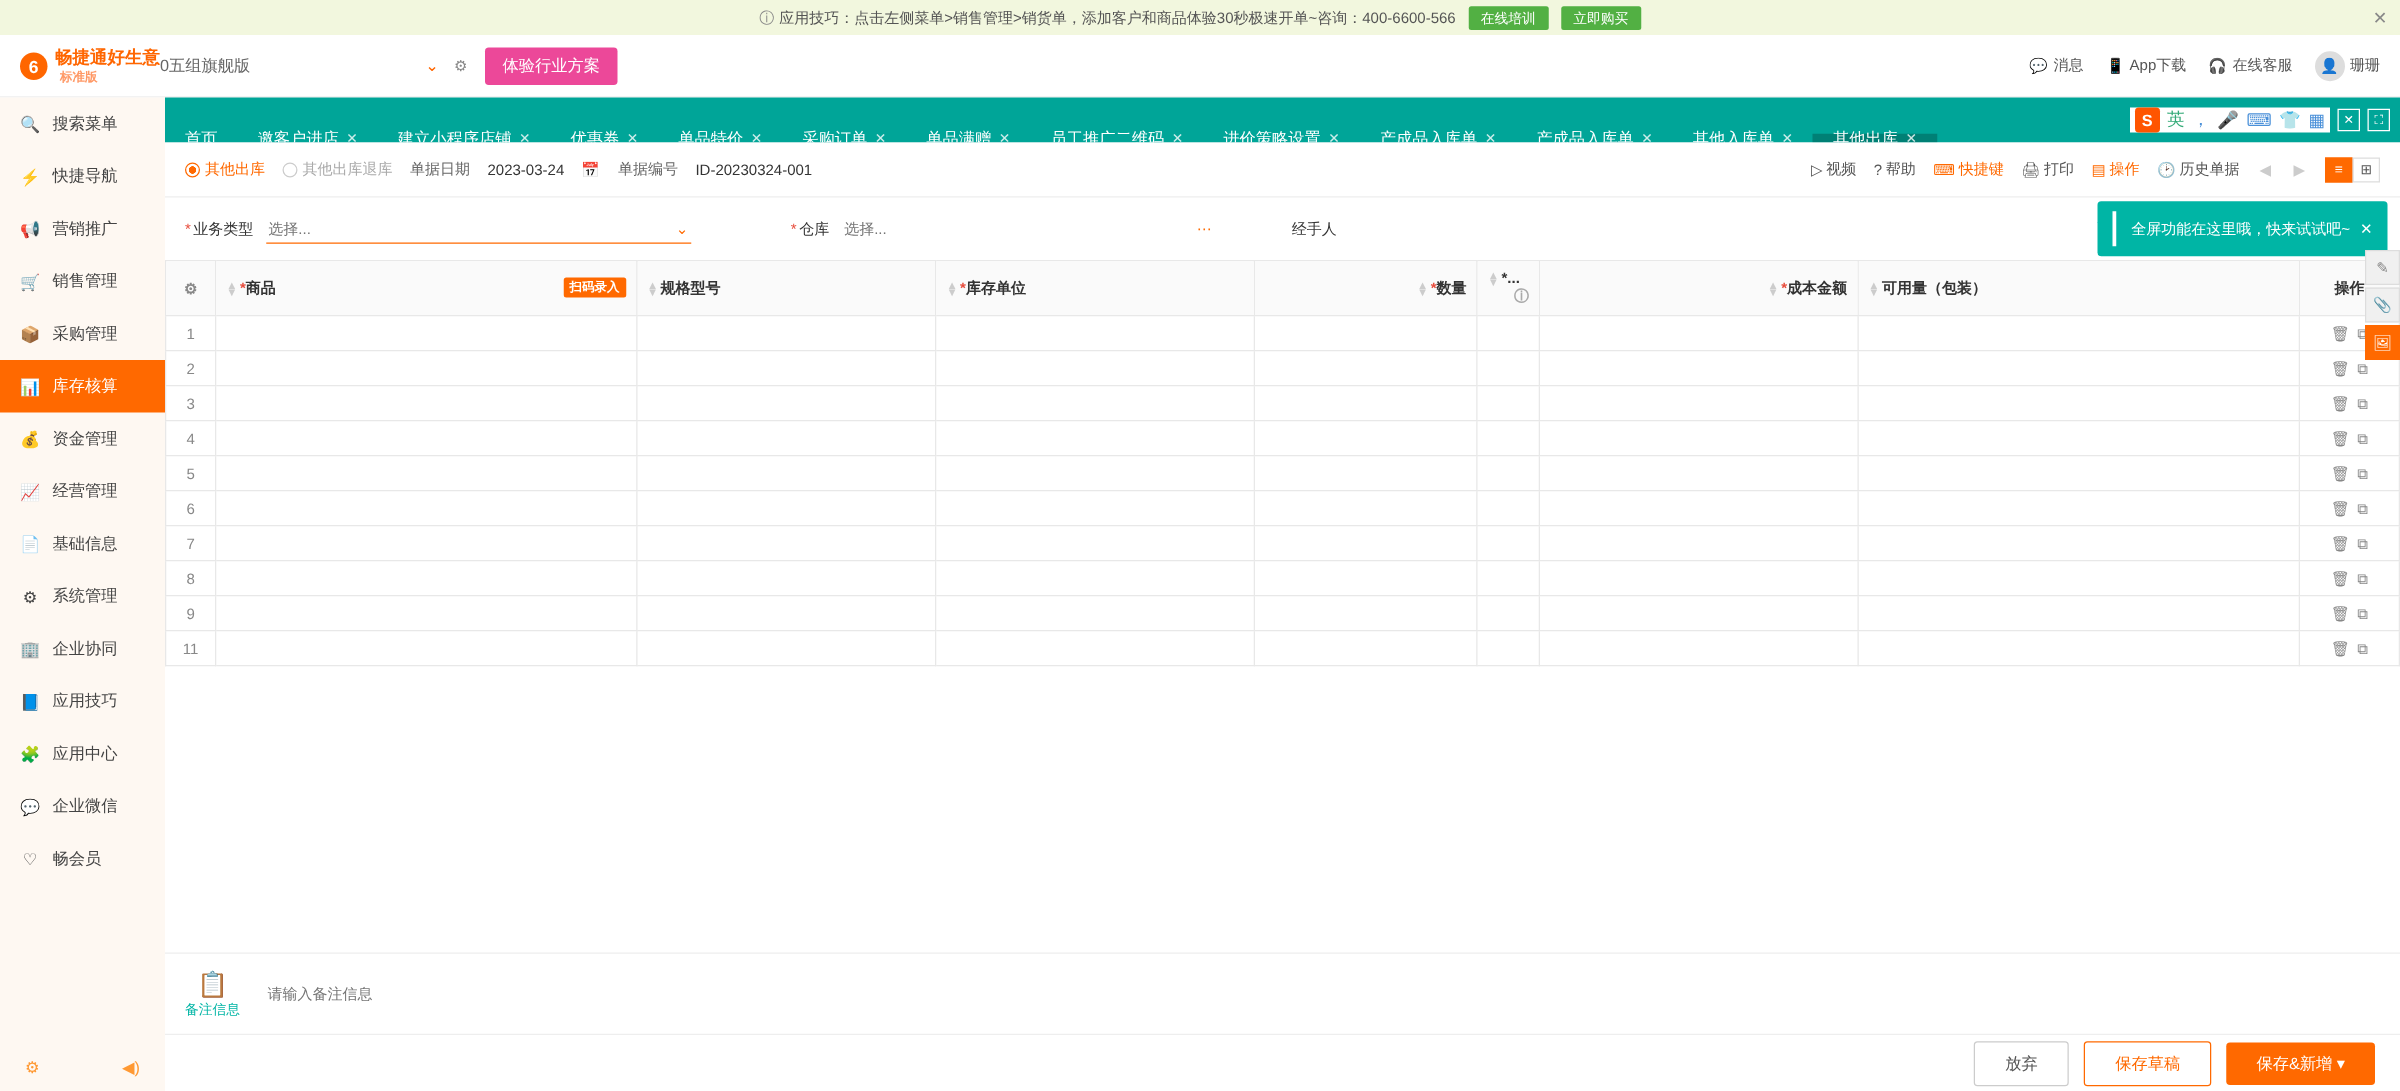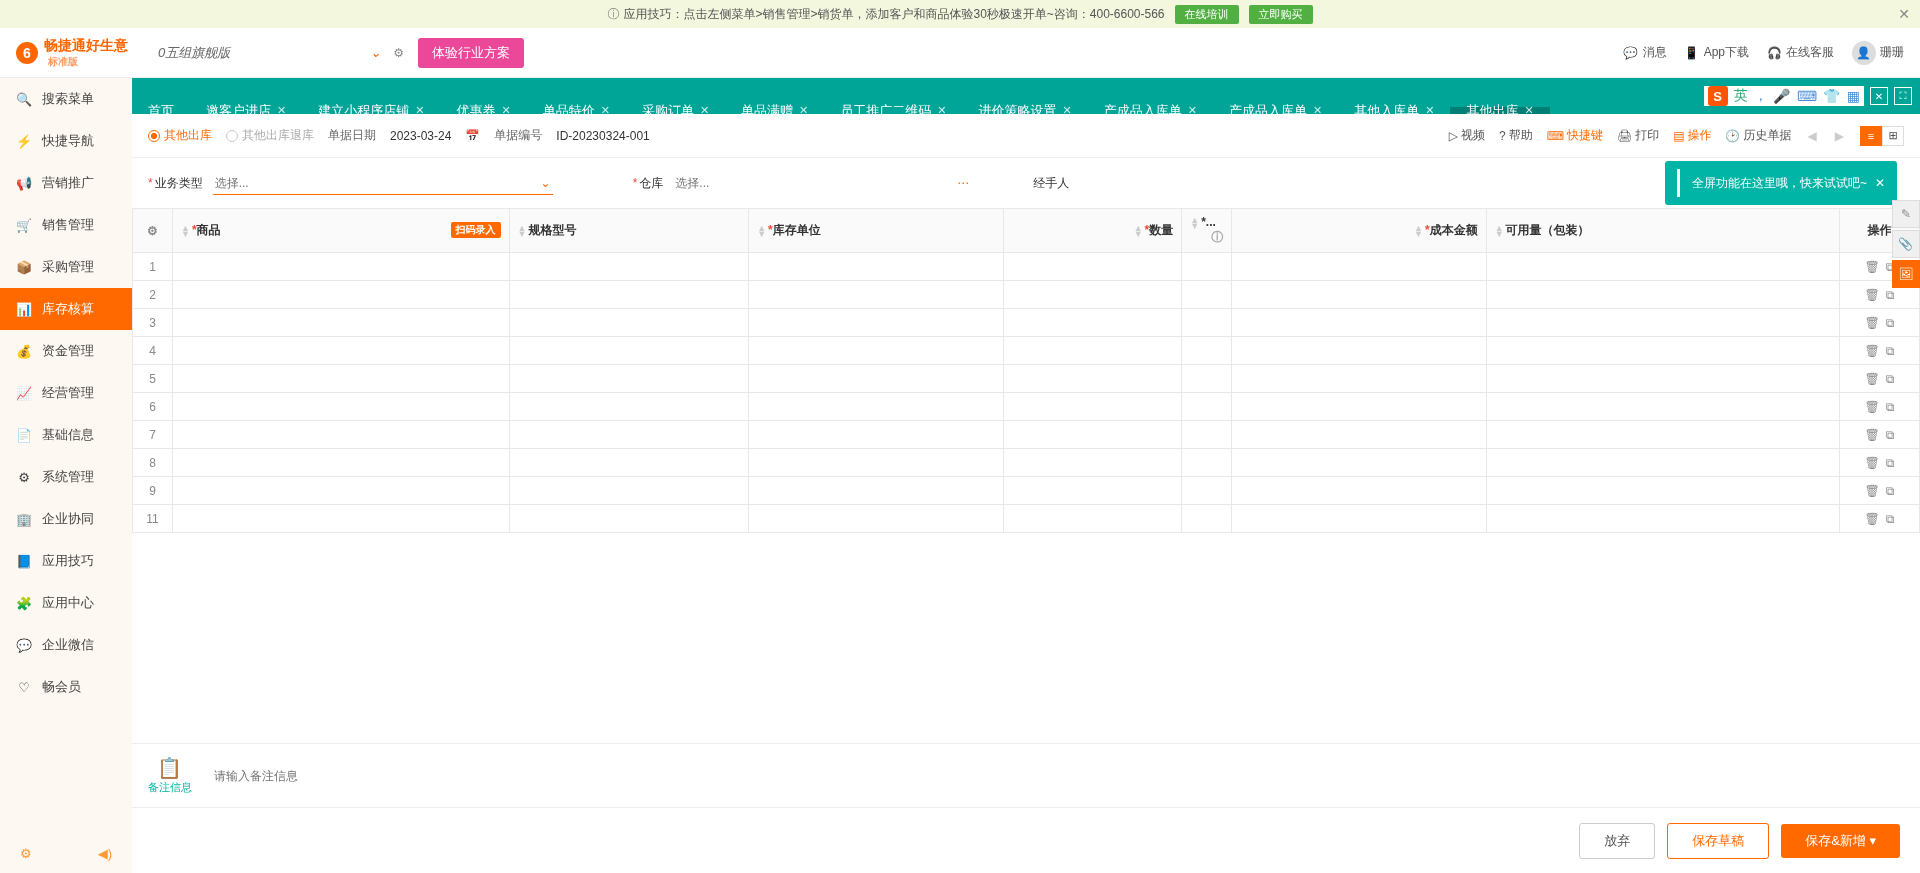--- a/index.html
+++ b/index.html
@@ -7,21 +7,21 @@
     
     .top-banner { background: #f2f7de; height: 28px; display: flex; align-items: center; justify-content: center; position: relative; font-size: 12px; color: #555; }
     .top-banner .info-icon { margin-right: 4px; color: #888; }
     .top-banner .btn-green { background: #52b043; color: #fff; padding: 2px 10px; margin-left: 10px; border-radius: 2px; font-size: 11px; }
     .top-banner .close-x { position: absolute; right: 10px; color: #888; cursor: pointer; font-size: 14px; }
     
     .header { height: 50px; display: flex; align-items: center; padding: 0 16px; border-bottom: 1px solid #eee; }
     .logo { display: flex; align-items: center; color: #ff6600; font-weight: bold; font-size: 14px; }
     .logo-icon { width: 22px; height: 22px; background: #ff6600; border-radius: 50%; margin-right: 6px; display: flex; align-items: center; justify-content: center; color: #fff; font-size: 14px; }
     .logo-sub { font-size: 10px; color: #ff9966; margin-left: 4px; }
-    .org-select { margin-left: 30px; display: flex; align-items: center; color: #666; font-size: 13px; font-style: italic; }
+    .org-select { display: flex; align-items: center; color: #666; font-size: 13px; }
     .org-select .chevron { margin-left: 140px; color: #ff6600; }
     .gear-sm { margin-left: 12px; color: #888; }
     .btn-orange { background: #ec4899; color: #fff; padding: 6px 14px; border-radius: 3px; margin-left: 14px; font-size: 13px; }
     .header-right { margin-left: auto; display: flex; align-items: center; gap: 18px; color: #555; font-size: 12px; }
     .header-right .item { display: flex; align-items: center; gap: 4px; }
     .avatar { width: 24px; height: 24px; background: #ddd; border-radius: 50%; display: inline-flex; align-items: center; justify-content: center; color: #fff; }
     
     .layout { display: flex; height: calc(100vh - 78px); }
     
     .sidebar { width: 132px; background: #fef8f2; display: flex; flex-direction: column; font-size: 13px; }
@@ -63,21 +63,21 @@
     
     .form-row { height: 50px; display: flex; align-items: center; padding: 0 16px; gap: 10px; font-size: 12px; position: relative; }
     .fld-lbl { color: #333; }
     .req { color: #e74c3c; margin-right: 2px; }
     .sel { display: flex; align-items: center; border-bottom: 1px solid #ff6900; width: 340px; padding: 4px 2px; }
     .sel input { border: none; outline: none; flex: 1; font-size: 12px; color: #999; }
     .sel .chev { color: #ff6900; }
     .sel-plain { display: flex; align-items: center; border-bottom: 1px solid transparent; width: 300px; padding: 4px 2px; }
     .sel-plain input { border: none; outline: none; flex: 1; font-size: 12px; }
     .dots { color: #ff6900; letter-spacing: 2px; }
-    .tip-box { position: absolute; right: 23px; background: #00b5a5; color: #fff; padding: 8px 12px; border-radius: 3px; font-size: 12px; display: flex; align-items: center; gap: 8px; }
+    .tip-box { position: absolute; right: 10px; background: #00b5a5; color: #fff; padding: 8px 12px; border-radius: 3px; font-size: 12px; display: flex; align-items: center; gap: 8px; }
     .tip-box::before { content: ""; position: absolute; left: -5px; top: 12px; border: 5px solid transparent; border-right-color: #00b5a5; }
     .tip-box .bar { width: 3px; height: 28px; background: #fff; margin-right: 4px; }
     .tip-close { cursor: pointer; }
     
     .table-wrap { flex: 1; overflow: auto; position: relative; }
     table { width: 100%; border-collapse: collapse; font-size: 12px; }
     th, td { border: 1px solid #e8e8e8; padding: 6px 8px; text-align: left; height: 28px; }
     th { background: #fafafa; color: #333; position: sticky; top: 0; }
     th .sort { color: #ccc; font-size: 9px; display: inline-block; vertical-align: middle; margin-right: 2px; line-height: 6px; }
     th .rq { color: #e74c3c; }
@@ -88,21 +88,21 @@
     tr.subtotal { background: #fff8e6; }
     tr.subtotal td { font-weight: 500; text-align: right; }
     tr.subtotal td:first-child { text-align: center; }
     .row-ic { color: #888; cursor: pointer; margin: 0 3px; }
     
     .remark-sec { border-top: 1px solid #eee; padding: 12px 16px; display: flex; align-items: center; gap: 14px; }
     .remark-lbl { display: flex; flex-direction: column; align-items: center; color: #00b5a5; font-size: 11px; }
     .remark-lbl .ric { font-size: 20px; }
     .remark-input { border: none; outline: none; flex: 1; font-size: 12px; padding: 8px; }
     
-    .footer { height: 66px; border-top: 1px solid #eee; display: flex; align-items: center; justify-content: flex-end; gap: 12px; padding: 0 20px; background: #fff; }
+    .footer { height: 46px; border-top: 1px solid #eee; display: flex; align-items: center; justify-content: flex-end; gap: 12px; padding: 0 20px; background: #fff; }
     .footer .btn { padding: 8px 24px; border-radius: 3px; font-size: 13px; cursor: pointer; }
     .footer .btn-plain { border: 1px solid #ccc; color: #555; }
     .footer .btn-outline { border: 1px solid #ff6900; color: #ff6900; }
     .footer .btn-primary { background: #ff6900; color: #fff; }
     
     .right-dock { position: fixed; right: 0; top: 200px; display: flex; flex-direction: column; }
     .right-dock span { width: 28px; height: 28px; background: #f0f0f0; border: 1px solid #ddd; display: flex; align-items: center; justify-content: center; color: #888; margin-bottom: 2px; cursor: pointer; }
     .right-dock span.on { background: #ff6900; color: #fff; border-color: #ff6900; }
     
     .gear-th { color: #888; }

